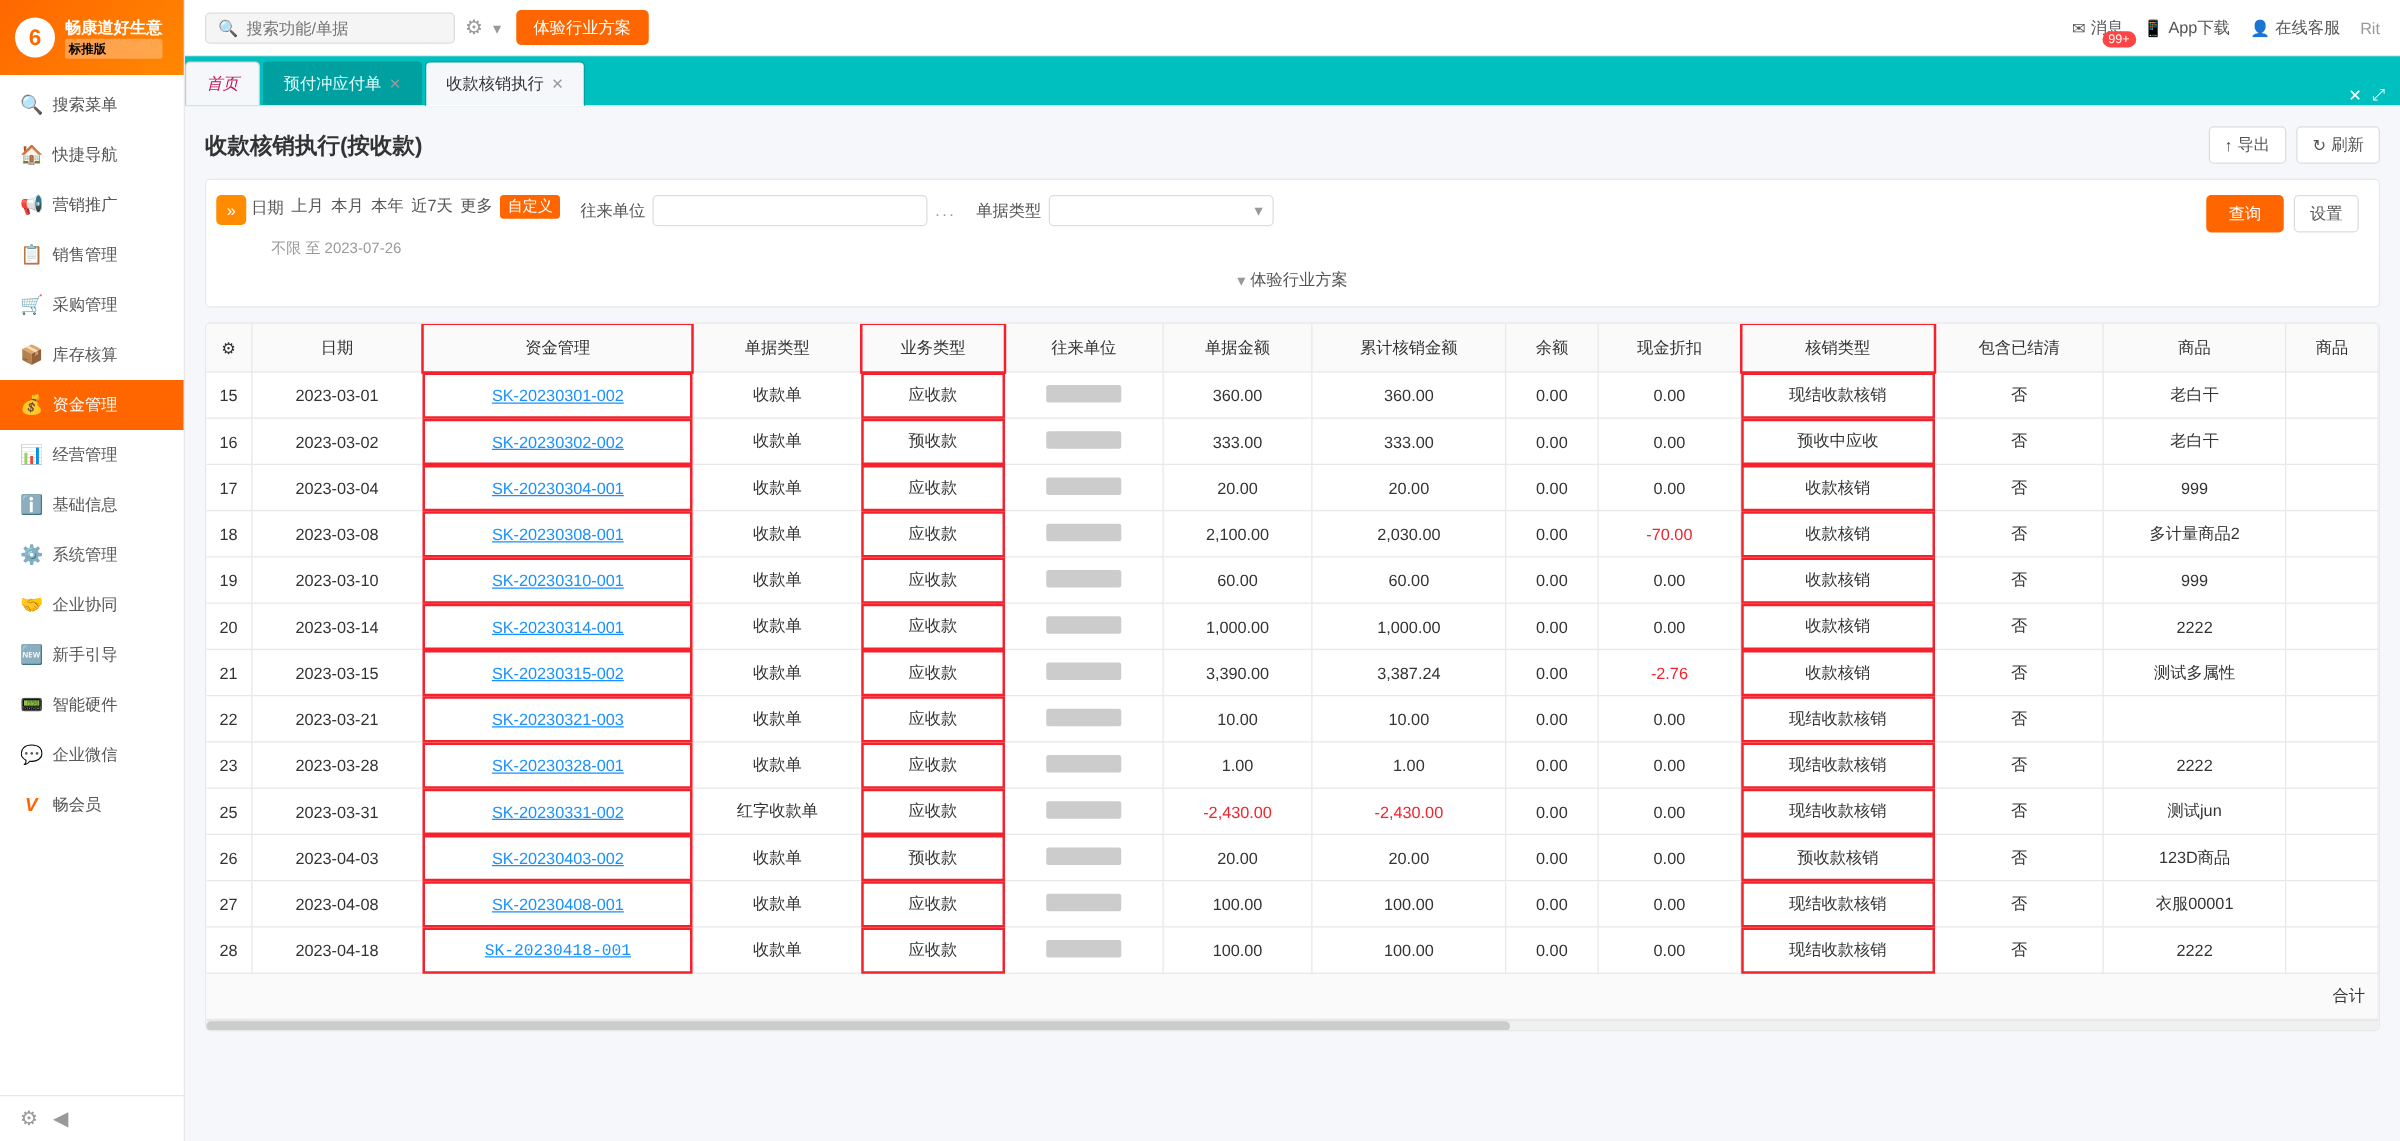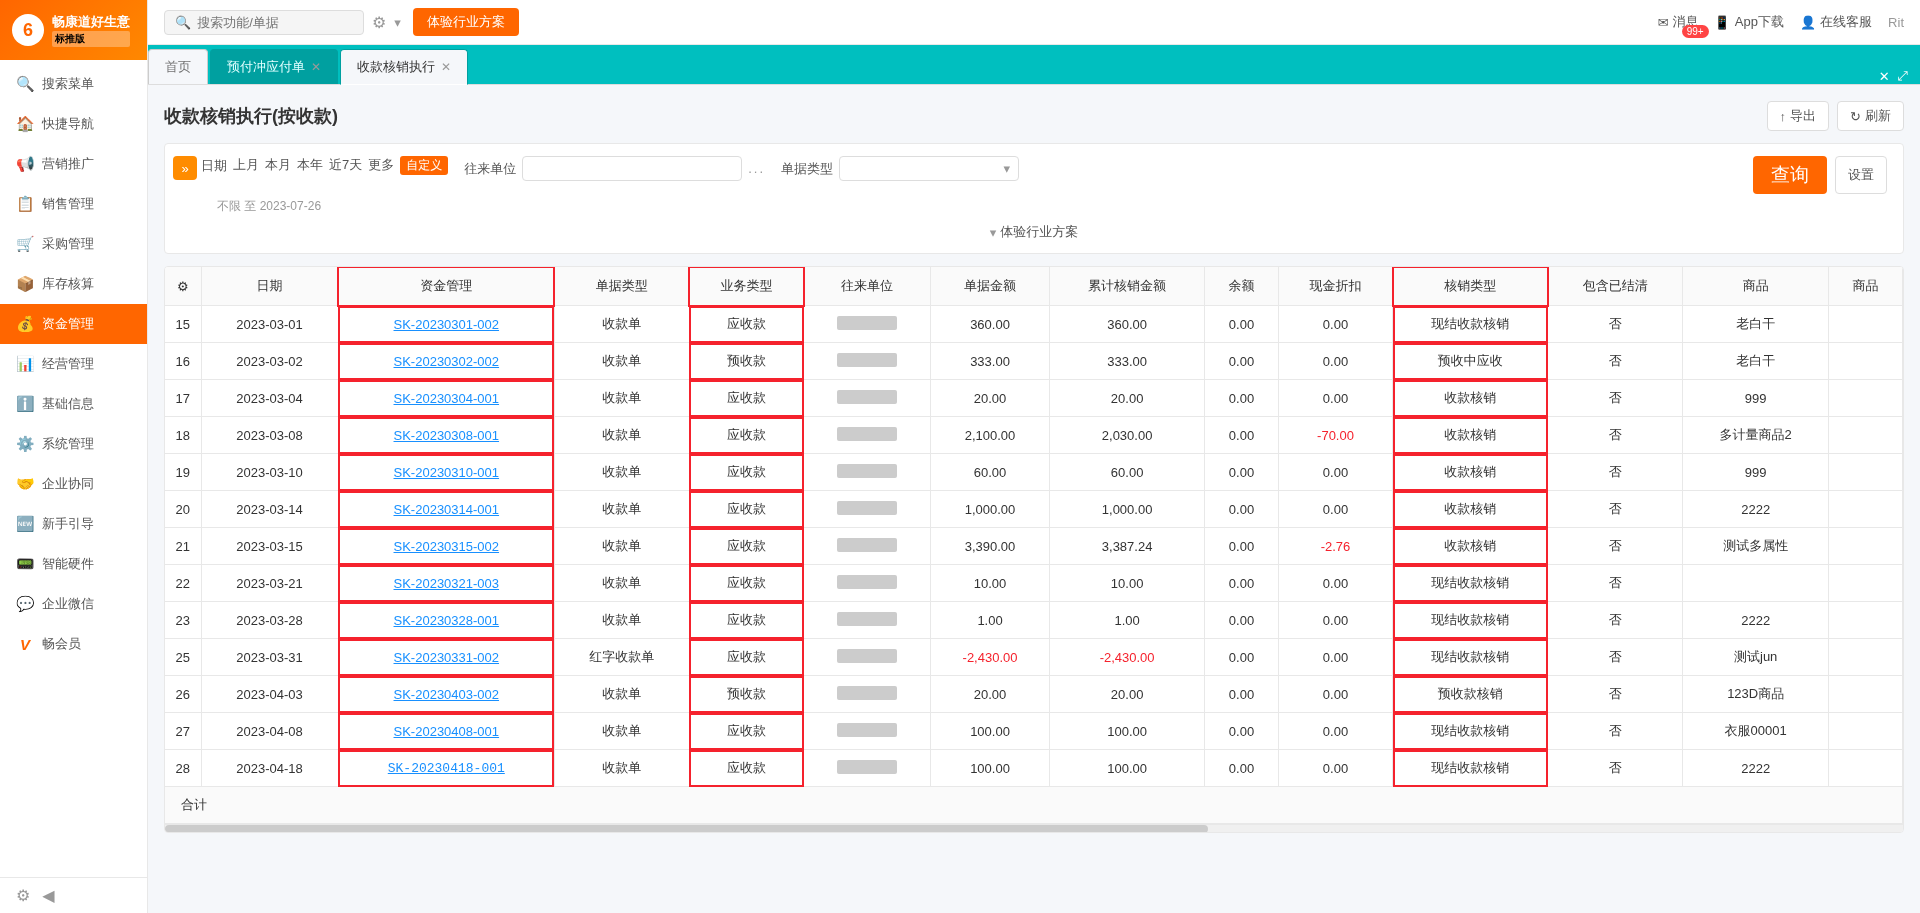--- a/index.html
+++ b/index.html
@@ -53,21 +53,21 @@
     .filter-item { display: flex; align-items: center; gap: 6px; }
     .filter-label { color: #555; font-size: 13px; white-space: nowrap; }
     .filter-date-links { display: flex; gap: 6px; }
     .filter-date-link { color: #555; font-size: 13px; cursor: pointer; }
     .filter-date-custom { background: #ff6600; color: #fff; border-radius: 3px; padding: 1px 6px; font-size: 12px; cursor: pointer; }
     .filter-input { border: 1px solid #ddd; border-radius: 4px; padding: 4px 8px; font-size: 13px; outline: none; width: 160px; }
     .filter-dots { color: #999; letter-spacing: 2px; cursor: pointer; }
     .filter-select-wrap { border: 1px solid #ddd; border-radius: 4px; display: flex; align-items: center; padding: 4px 8px; min-width: 120px; gap: 4px; }
     .filter-select-text { flex: 1; color: #999; font-size: 13px; }
     .filter-expand { display: flex; align-items: center; justify-content: center; gap: 4px; cursor: pointer; color: #555; font-size: 13px; margin: 8px auto 0; }
-    .btn-query { background: #ff6600; color: #fff; border: none; border-radius: 4px; padding: 6px 18px; font-size: 19px; cursor: pointer; }
+    .btn-query { background: #ff6600; color: #fff; border: none; border-radius: 4px; padding: 6px 18px; font-size: 13px; cursor: pointer; }
     .btn-setting { border: 1px solid #ddd; background: #fff; border-radius: 4px; padding: 5px 12px; font-size: 13px; cursor: pointer; color: #555; }
 
     
     .table-wrap { background: #fff; border: 1px solid #e8e8e8; border-radius: 4px; overflow: hidden; }
     .table-container { overflow-x: auto; }
     table { width: 100%; border-collapse: collapse; font-size: 13px; }
     th { background: #fafafa; border-bottom: 1px solid #e8e8e8; border-right: 1px solid #e8e8e8; padding: 10px 10px; text-align: center; color: #333; font-weight: 500; white-space: nowrap; }
     td { border-bottom: 1px solid #e8e8e8; border-right: 1px solid #e8e8e8; padding: 9px 10px; text-align: center; color: #333; white-space: nowrap; }
     tr.highlighted td { background: #fff3e8; }
     .link { color: #1890ff; cursor: pointer; text-decoration: underline; }
@@ -79,21 +79,21 @@
 
     
     .table-scrollbar { height: 8px; background: #f0f0f0; border-top: 1px solid #e8e8e8; position: relative; }
     .scrollbar-thumb { position: absolute; left: 0; top: 0; width: 60%; height: 8px; background: #ccc; border-radius: 4px; cursor: pointer; }
 
     
     .tabs-bar { background: #00bfbf; }
     .tab { background: #00a0a0; color: #e0ffff; border-color: #00a0a0; }
     .tab.active { background: #f5f7fa; color: #333; }
     .tabs-right { color: #fff; }
-    .first-tab { background: #f5f7fa; color: #737373; border-color: #ccc; }
+    .first-tab { background: #f5f7fa; color: #be185d; border-color: #ccc; font-style: italic; }
   </style>
 </head>
 <body>
 
 <div class="sidebar">
   <div class="sidebar-logo">
     <div class="sidebar-logo-icon">6</div>
     <div>
       <div style="color:#fff;font-size:13px;font-weight:bold;">畅康道好生意</div>
       <div class="sidebar-logo-badge">标推版</div>
@@ -496,21 +496,21 @@
       <td>0.00</td>
       <td class="">0.00</td>
       <td style="outline:2px solid #f5222d;outline-offset:-2px;">现结收款核销</td>
       <td>否</td>
       <td>2222</td>
       <td></td>
     </tr>
             </tbody>
           <tfoot>
             <tr class="table-footer">
-              <td colspan="14" style="text-align:left;padding-left:16px;">合计</td>
+              <td colspan="14" style="text-align:right;padding-left:16px;">合计</td>
             </tr>
           </tfoot>
         </table>
       </div>
       <div class="table-scrollbar">
         <div class="scrollbar-thumb"></div>
       </div>
     </div>
   </div>
 </div>

